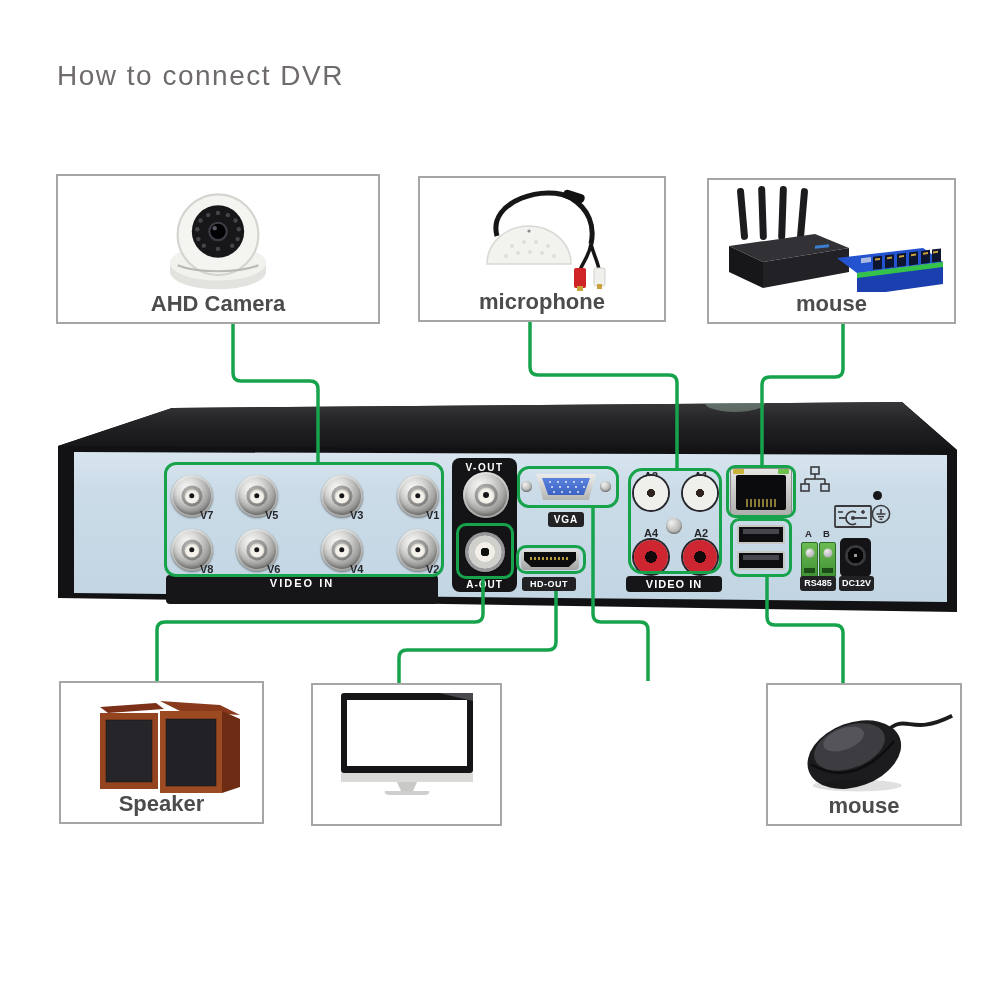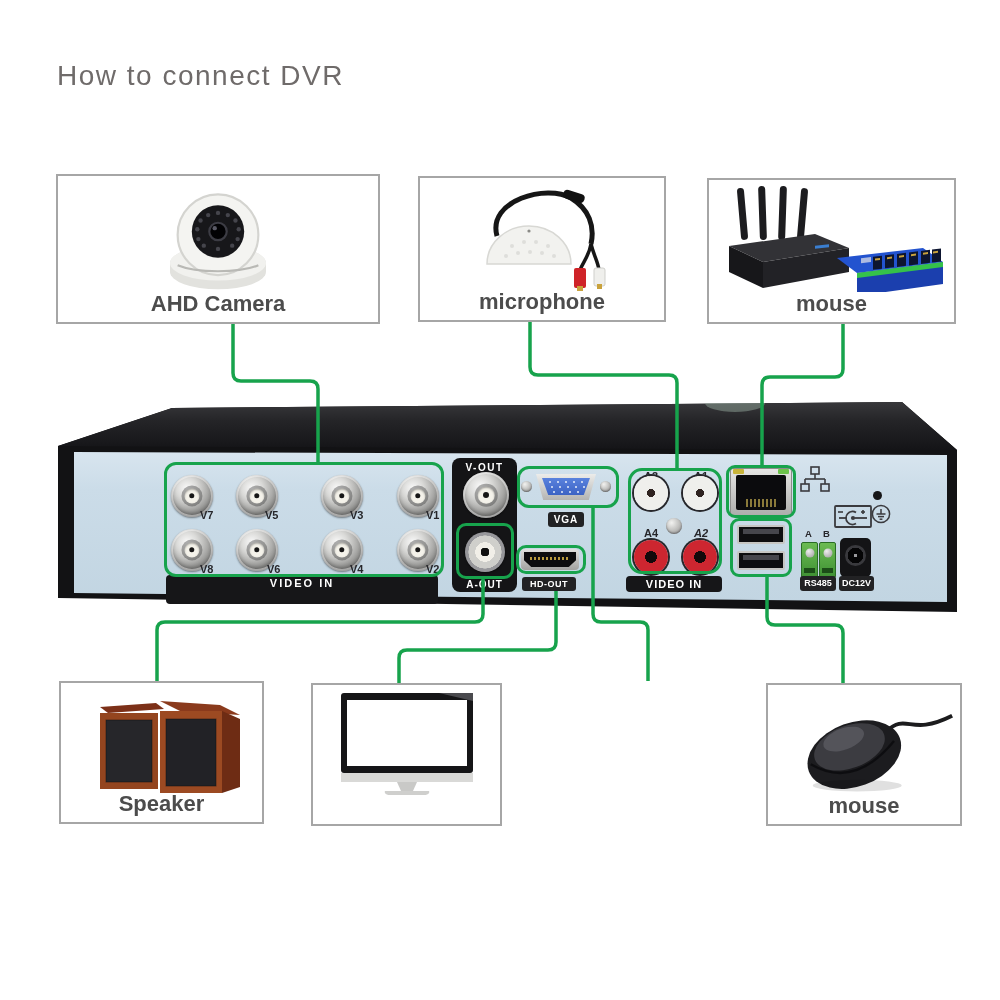--- a/index.html
+++ b/index.html
@@ -115,21 +115,21 @@
               clip-path:polygon(0 0,100% 0,100% 55%,86% 100%,14% 100%,0 55%);"></div>
   <div class="abs" style="left:530px;top:557px;width:40px;height:3px;background:repeating-linear-gradient(90deg,#b99a3c 0 2px,#0c0c0e 2px 4px);"></div>
   <div class="badge" style="left:522px;top:577px;width:54px;height:14px;font-size:9px;line-height:14px;letter-spacing:.5px;">HD-OUT</div>
 
   <div class="mini" style="left:640px;top:470px;width:22px;text-align:center;">A3</div>
   <div class="mini" style="left:690px;top:470px;width:22px;text-align:center;">A1</div>
   <div class="rca white" style="left:634px;top:476px;width:34px;height:34px;"></div>
   <div class="rca white" style="left:683px;top:476px;width:34px;height:34px;"></div>
   <div class="screw" style="left:666px;top:518px;width:16px;height:16px;"></div>
   <div class="mini" style="left:640px;top:527px;width:22px;text-align:center;">A4</div>
-  <div class="mini" style="left:690px;top:527px;width:22px;text-align:center;font-style:italic;">A2</div>
+  <div class="mini" style="left:690px;top:527px;width:22px;text-align:center;">A2</div>
   <div class="rca red" style="left:634px;top:540px;width:34px;height:34px;"></div>
   <div class="rca red" style="left:683px;top:540px;width:34px;height:34px;"></div>
   <div class="strip" style="left:626px;top:576px;width:96px;height:16px;font-size:11px;line-height:16px;letter-spacing:1px;">VIDEO IN</div>
 
   <div class="abs" style="left:730px;top:468px;width:62px;height:48px;background:linear-gradient(#e6e6e4,#aeaeac);border-radius:3px;border:1px solid #8c8c8a;box-sizing:border-box;"></div>
   <div class="led" style="left:733px;top:469px;width:11px;height:5px;background:#c8b43a;"></div>
   <div class="led" style="left:778px;top:469px;width:11px;height:5px;background:#6cc24a;"></div>
   <div class="abs" style="left:736px;top:475px;width:50px;height:35px;background:#0b0b0d;border-radius:2px;"></div>
   <div class="abs" style="left:746px;top:499px;width:30px;height:8px;background:repeating-linear-gradient(90deg,#8a7a3a 0 2px,#0b0b0d 2px 4px);"></div>
   <div class="usb" style="left:737px;top:525px;width:48px;height:19px;"></div>

